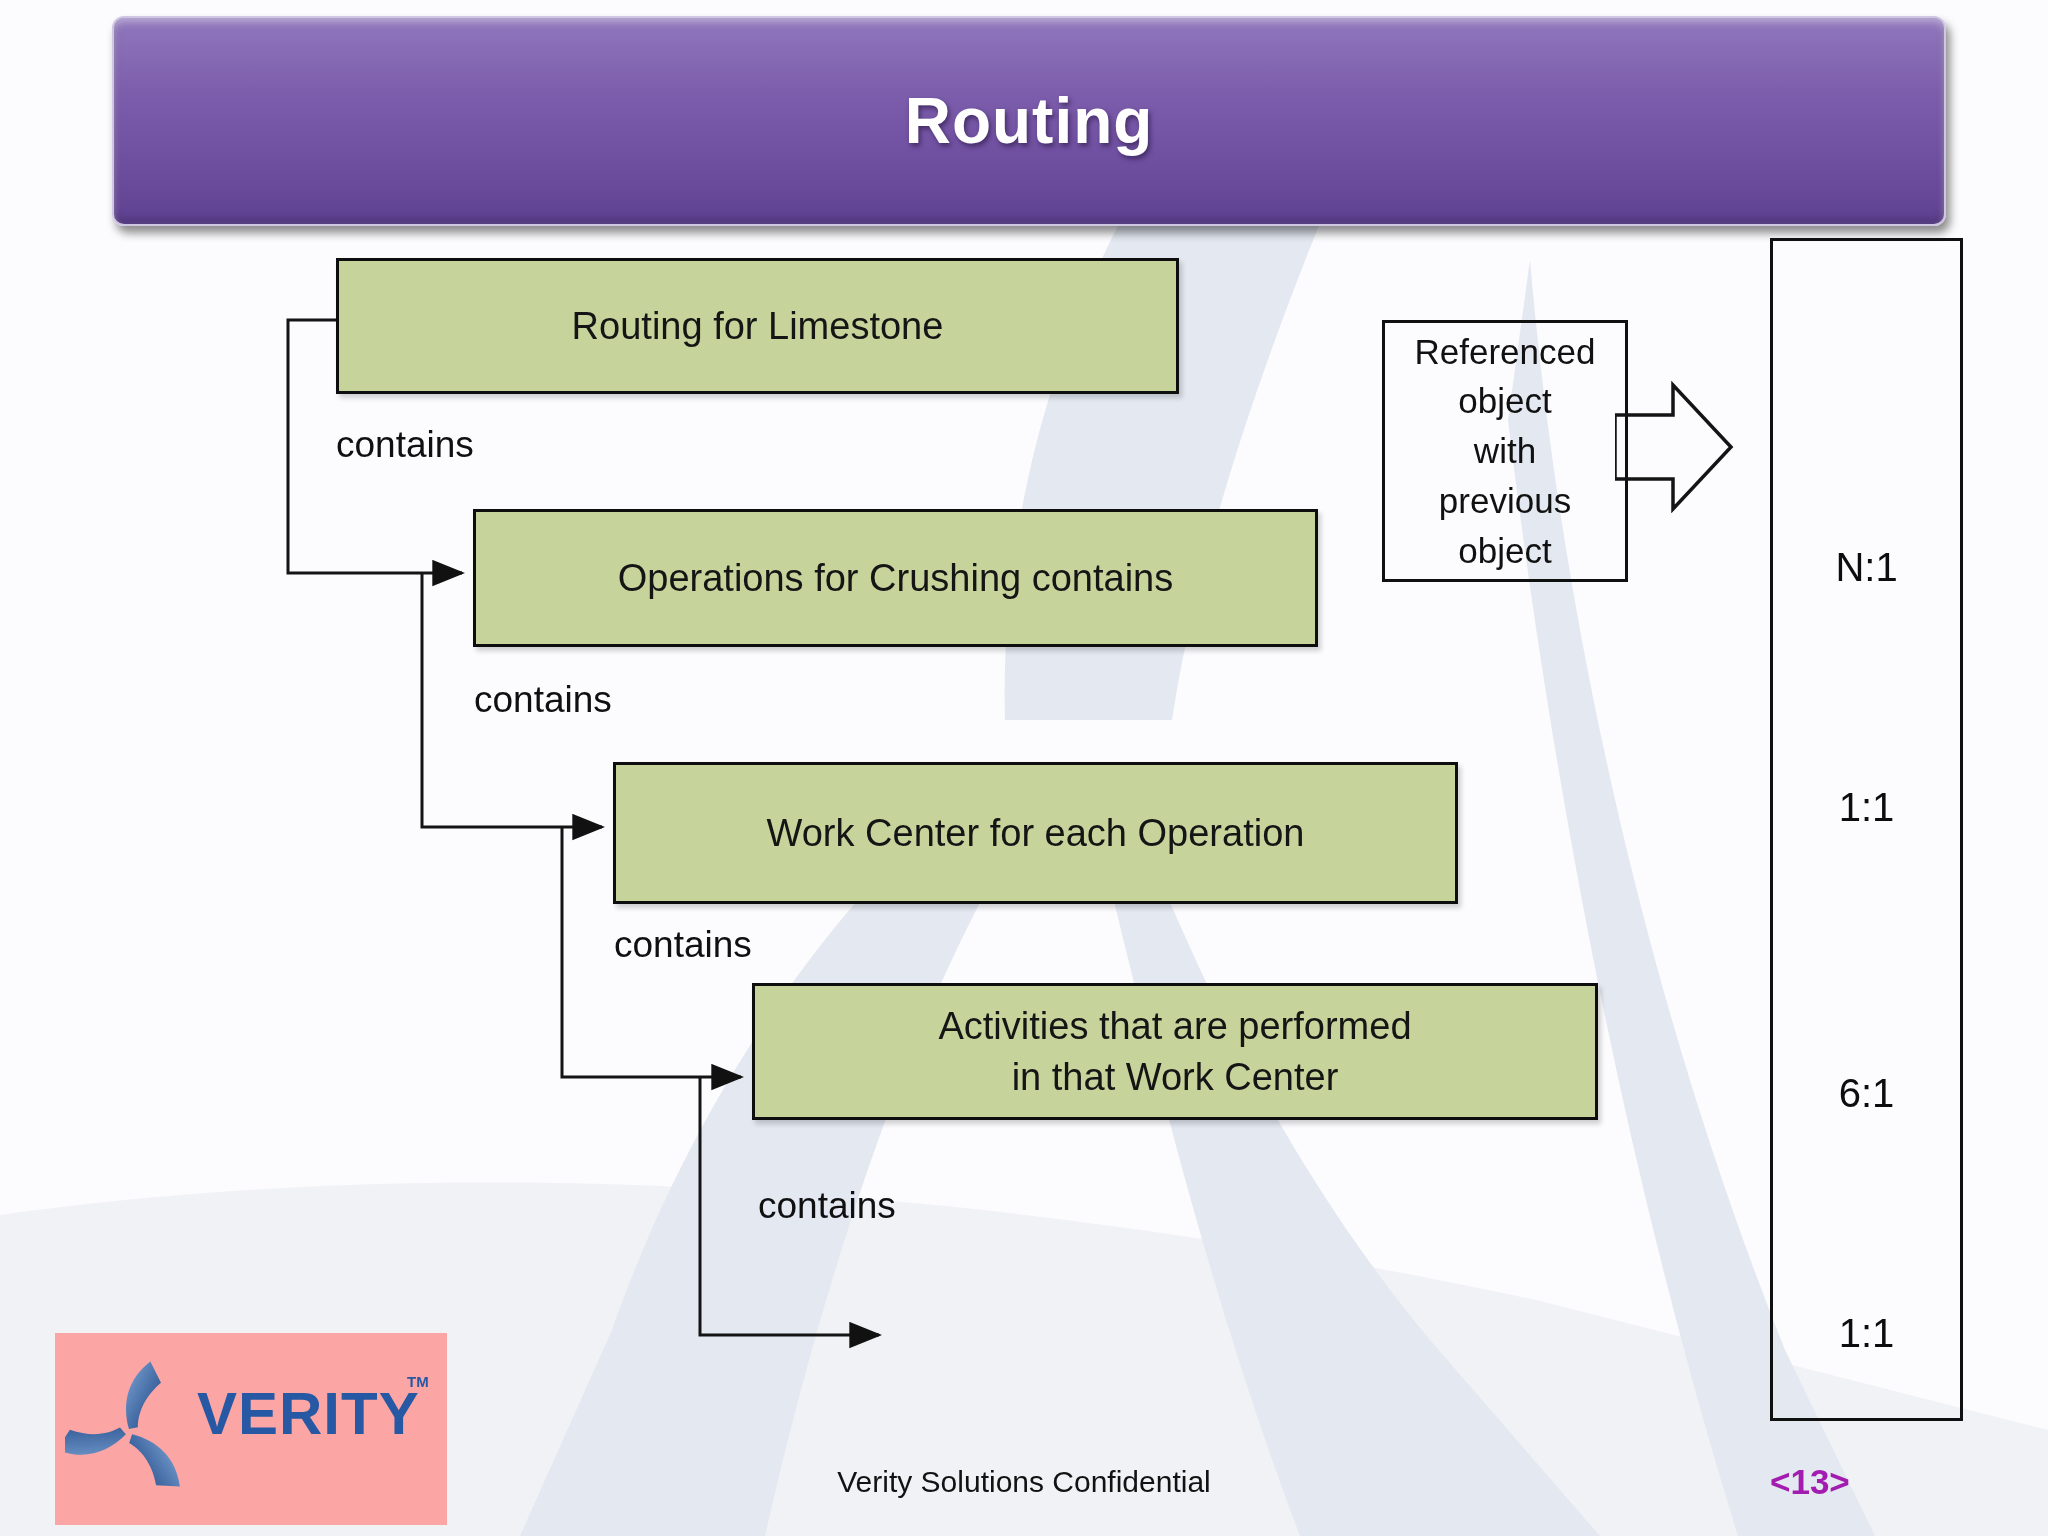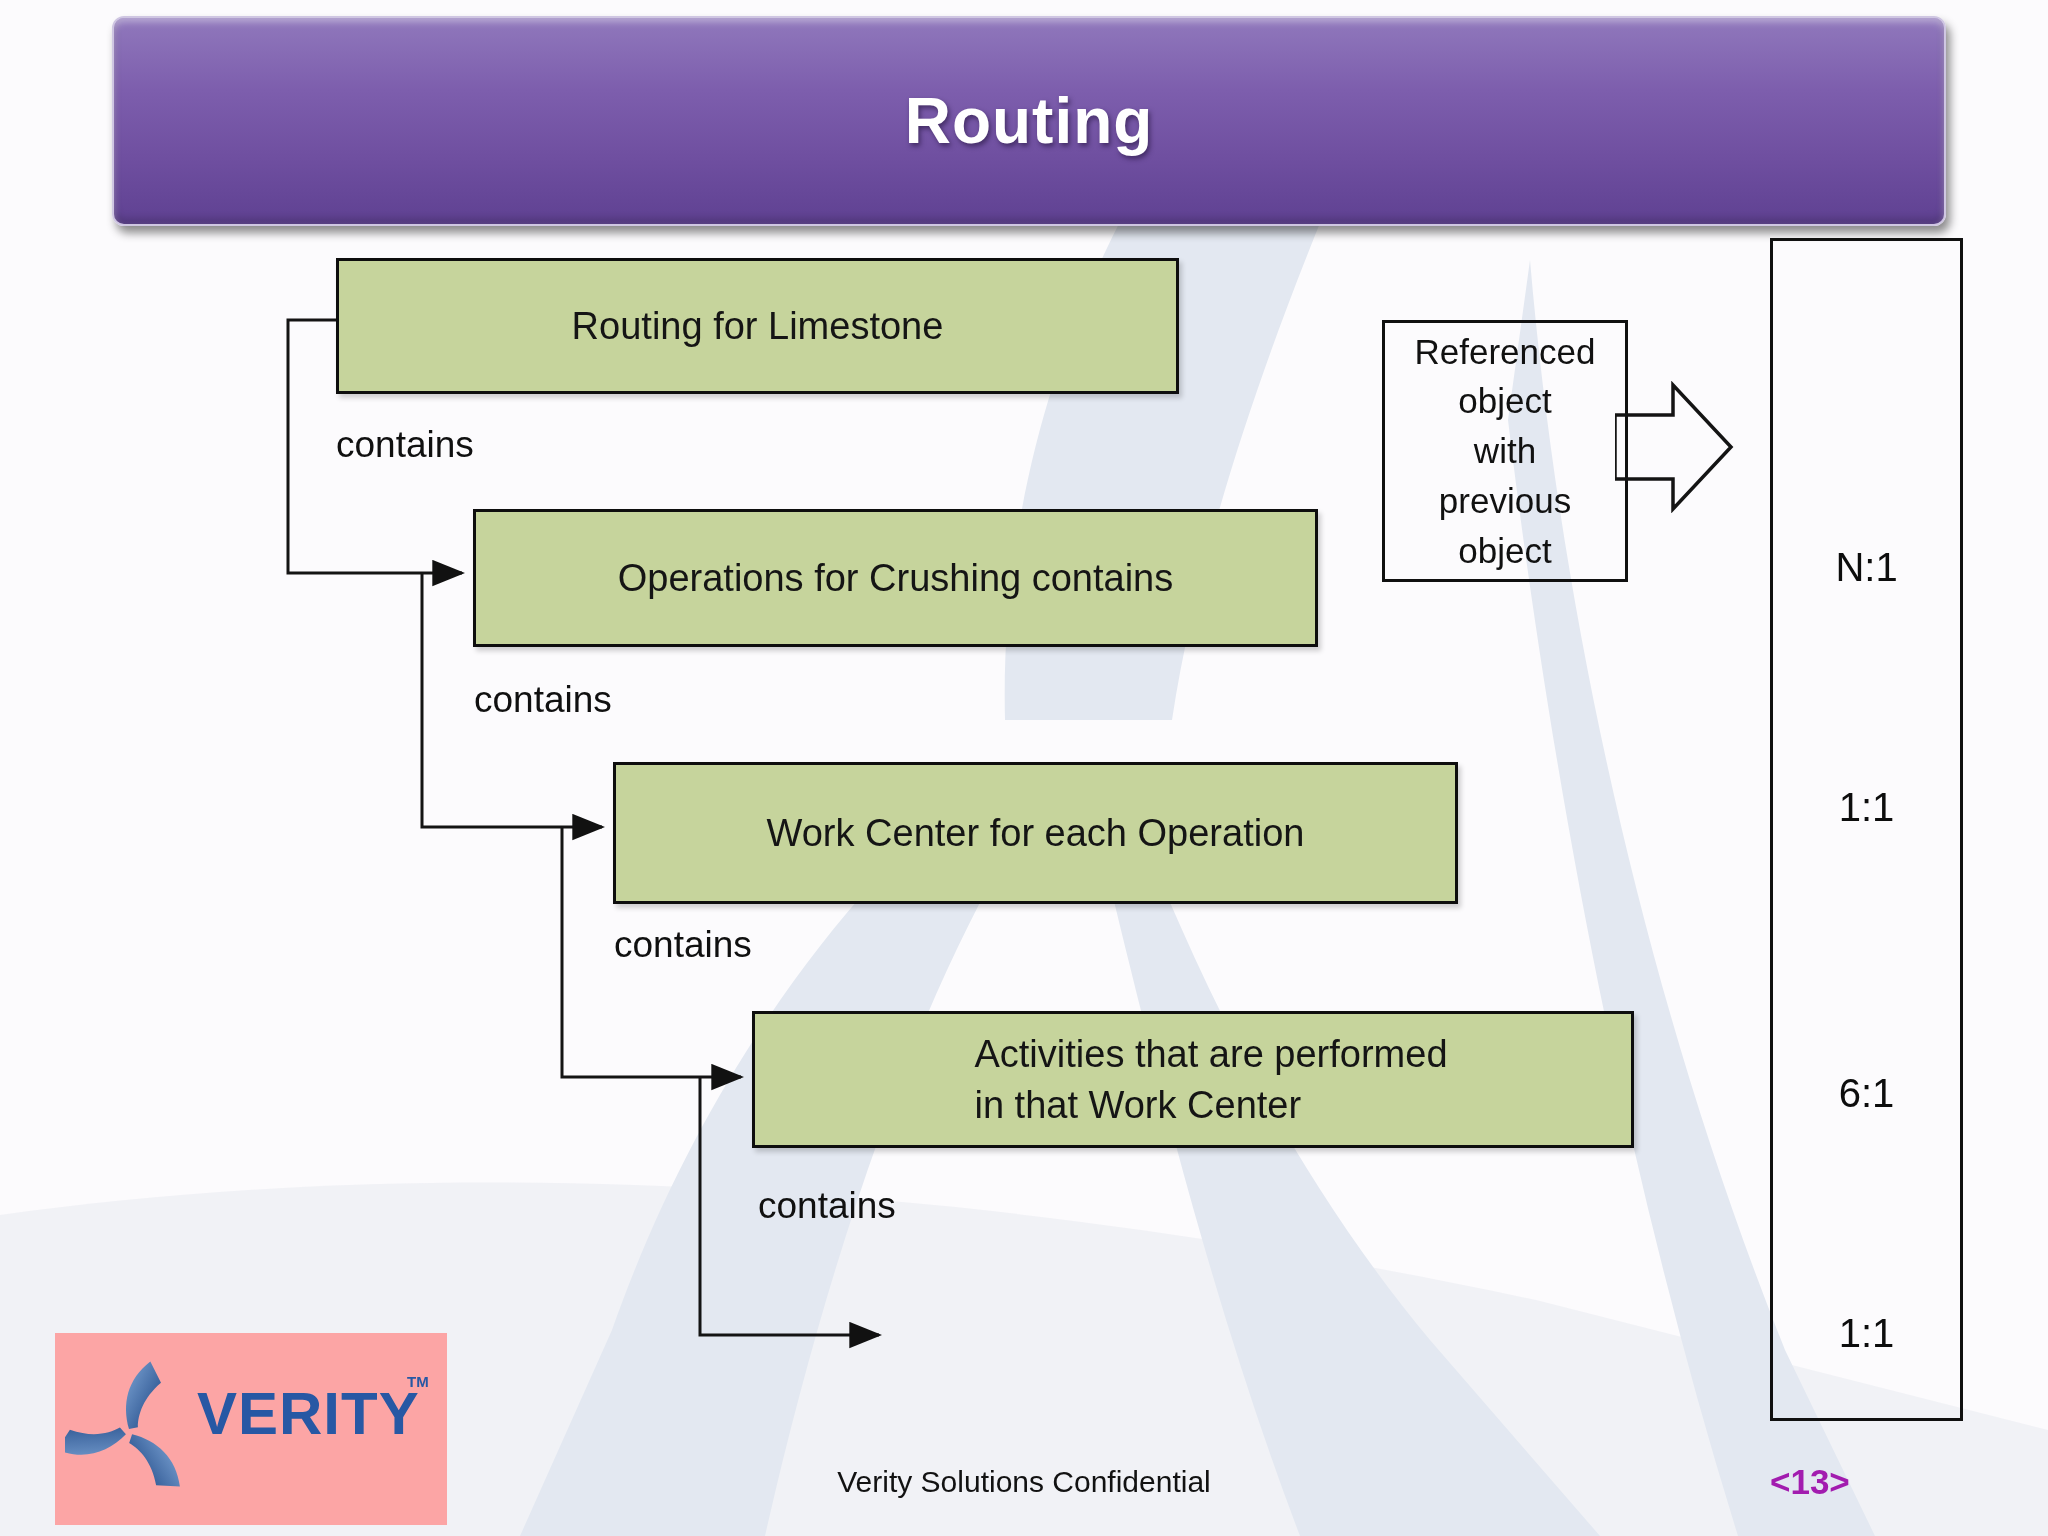--- a/index.html
+++ b/index.html
@@ -29,27 +29,27 @@
   }
 
   
   .connectors{position:absolute;left:0;top:0;width:2048px;height:1536px;}
 
   
   .gbox{
     position:absolute;background:#c6d49c;border:3px solid #0e0e0e;
     box-shadow:3px 4px 5px rgba(0,0,0,0.18);
     display:flex;align-items:center;justify-content:center;
-    text-align:left;font-size:38px;line-height:1.32;color:#151515;
+    text-align:center;font-size:38px;line-height:1.32;color:#151515;
     white-space:pre-line;
   }
   .b1{left:336px;top:258px;width:837px;height:130px;}
   .b2{left:473px;top:509px;width:839px;height:132px;}
   .b3{left:613px;top:762px;width:839px;height:136px;}
-  .b4{left:752px;top:1011px;width:840px;height:131px;padding-left:36px;}
+  .b4{left:752px;top:983px;width:840px;height:131px;}
   .b5{left:890px;top:1268px;width:850px;height:132px;}
 
   
   .contains{position:absolute;font-size:37px;color:#101010;}
   .c1{left:336px;top:424px;}
   .c2{left:474px;top:679px;}
   .c3{left:614px;top:924px;}
   .c4{left:758px;top:1185px;}
 
   

